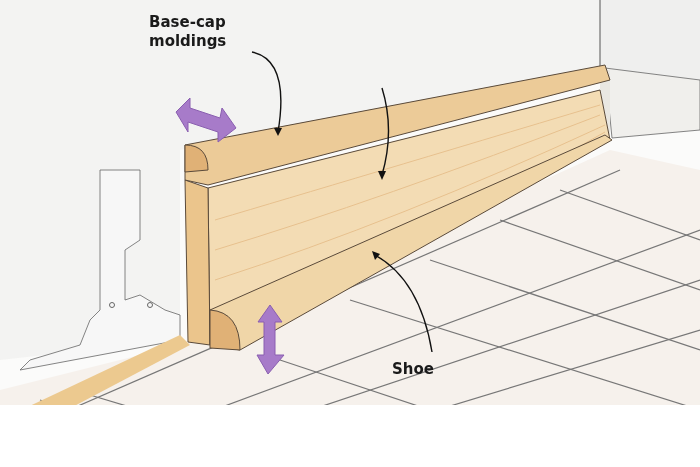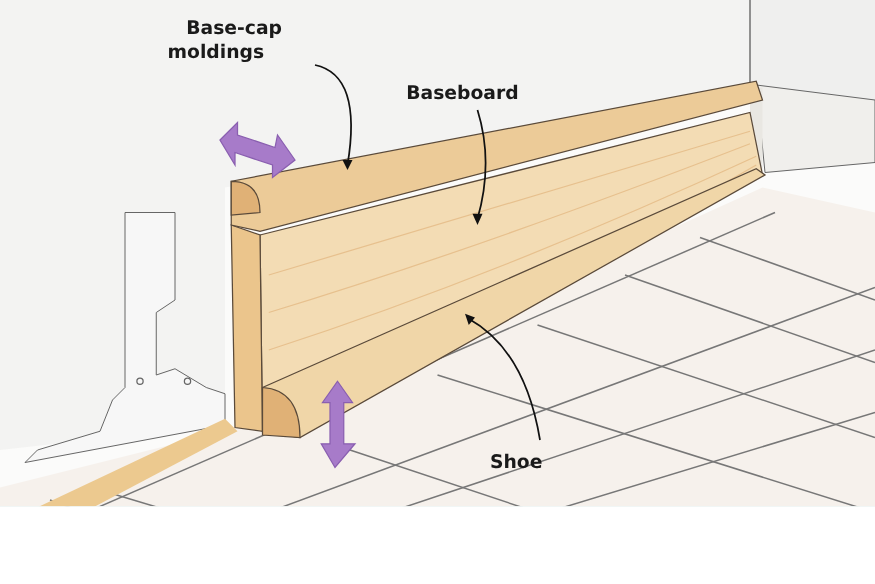--- a/index.html
+++ b/index.html
@@ -69,16 +69,15 @@
 
     <path d="M252,52 Q290,60 278,132" fill="none" stroke="#111" stroke-width="1.4"></path>
     <polygon points="274,128 282,128 278,136" fill="#111"></polygon>
     <path d="M382,88 Q395,130 382,175" fill="none" stroke="#111" stroke-width="1.4"></path>
     <polygon points="378,171 386,171 382,180" fill="#111"></polygon>
     <path d="M432,352 Q420,280 375,255" fill="none" stroke="#111" stroke-width="1.4"></path>
     <polygon points="372,251 380,254 375,260" fill="#111"></polygon>
   </svg>
 
   <div class="label" style="left:149px;top:13px;">Base-cap</div>
-  <div class="label" style="left:134px;top:32px;">moldings</div>
-  <div class="label" style="left:325px;top:65px;">Baseboard</div>
+  <div class="label" style="left:149px;top:32px;">moldings</div>
   <div class="label" style="left:392px;top:360px;">Shoe</div>
 </div>
 
 </body></html>

